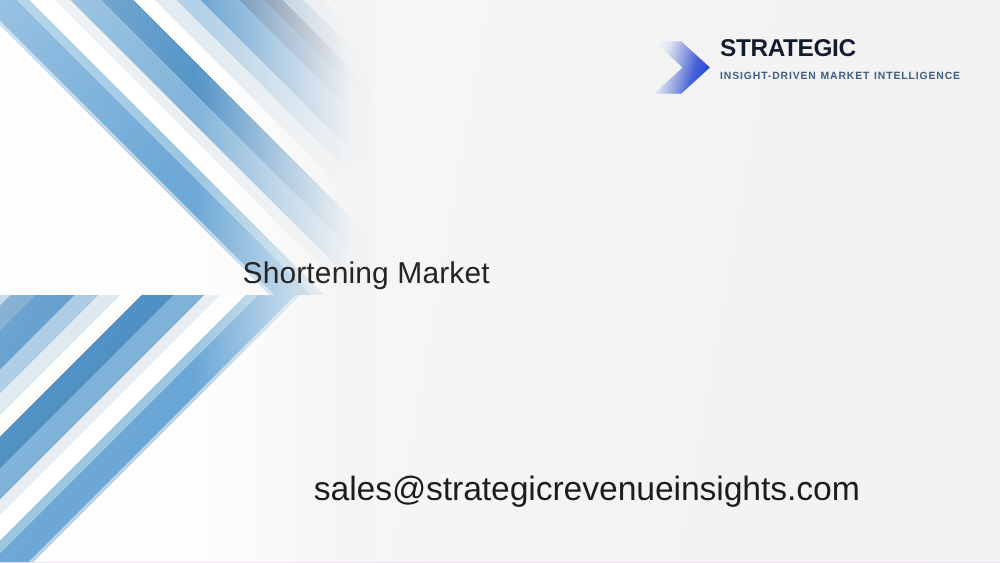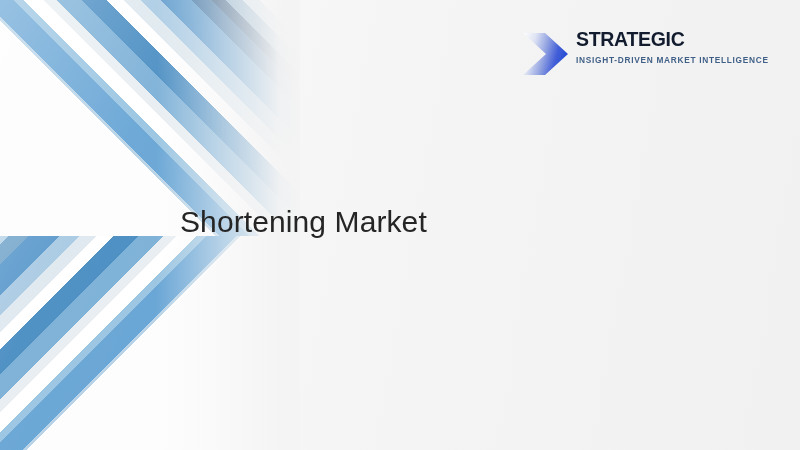--- a/index.html
+++ b/index.html
@@ -172,23 +172,23 @@
     font-weight: bold;
     letter-spacing: 0.72px;
     color: #3f5f86;
     white-space: nowrap;
     text-align: right;
   }
 
   
   .report-title {
     position: absolute;
-    left: 180px;
+    left: 194px;
     top: 205px;
-    font-size: 30px;
+    font-size: 24px;
     color: #262525;
     letter-spacing: 0.1px;
     white-space: nowrap;
   }
   .contact-email {
     position: absolute;
     left: 251px;
     top: 376px;
     font-size: 27px;
     color: #1d1c1c;
@@ -228,14 +228,15 @@
       <path d="M2,3 L24,3 L47,24 L24,45 L2,45 L25,24 Z" fill="url(#markGrad)"></path>
     </svg>
     <div class="logo-text">
       <div class="logo-line l1">STRATEGIC</div>
       <div class="logo-tagline">INSIGHT-DRIVEN MARKET INTELLIGENCE</div>
     </div>
   </div>
 
   <div class="report-title">Shortening Market</div>
 
+  <div class="contact-email">sales@strategicrevenueinsights.com</div>
 
 </div>
 
 </body></html>

